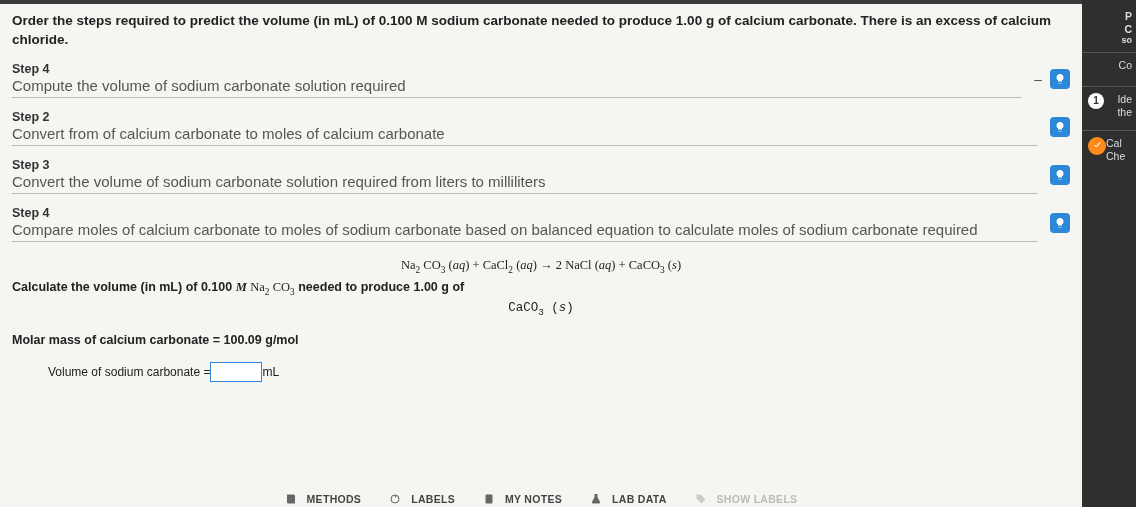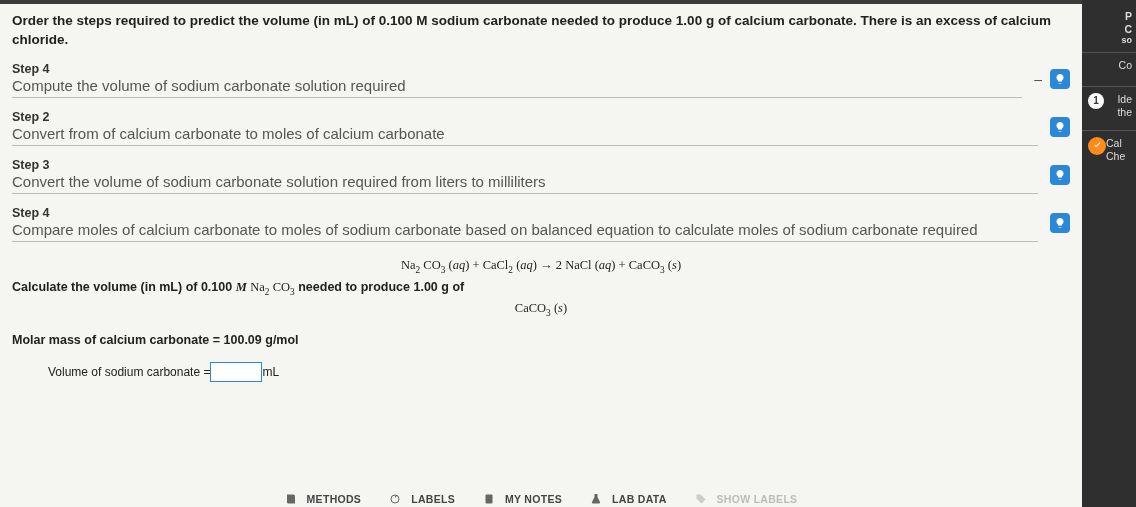--- a/index.html
+++ b/index.html
@@ -9,21 +9,21 @@
   .step-row { display: flex; align-items: stretch; margin-bottom: 10px; }
   .step-body { flex: 1; border-bottom: 1px solid #bbb; padding: 2px 0 3px 0; margin-right: 12px; }
   .step-title { font-size: 12.5px; font-weight: 600; color: #333; margin-bottom: 1px; }
   .step-desc { font-size: 15px; color: #555; }
   .dash { align-self: center; font-size: 14px; color: #555; margin-right: 8px; }
   .hint-btn { width: 20px; height: 20px; background: #2b88d8; border-radius: 4px; align-self: center; display:flex; align-items:center; justify-content:center; }
   .hint-btn svg { width: 12px; height: 12px; fill: #fff; }
   .problem { margin-top: 14px; font-size: 12.5px; color: #222; line-height: 1.5; }
   .problem .eqline { text-align: center; margin-bottom: 2px; }
   .problem .line2 { }
-  .problem .center { text-align: center; }
+  .problem .center { text-align: center; font-family: Liberation Mono, monospace; }
   .formula { font-family: 'Times New Roman', serif; }
   .sub { font-size: 0.75em; vertical-align: sub; }
   .italic { font-style: italic; }
   .bold { font-weight: bold; }
   .calc-sec { margin-top: 10px; font-size: 12.5px; }
   .calc-sec .lbl { font-weight: bold; }
   .molar { margin-top: 12px; font-size: 12.5px; font-weight: bold; }
   .answer-row { margin-top: 12px; margin-left: 36px; font-size: 12px; display:flex; align-items:center; gap:0; }
   .answer-row input { width: 52px; height: 20px; border: 1.5px solid #2b88d8; background:#fff; text-align:center; font-size:11px; }
   .toolbar { position: absolute; bottom: 6px; left: 0; width: 1082px; display:flex; justify-content:center; gap: 28px; align-items:center; font-size: 10.5px; font-weight: bold; color:#444; letter-spacing:0.3px; }

